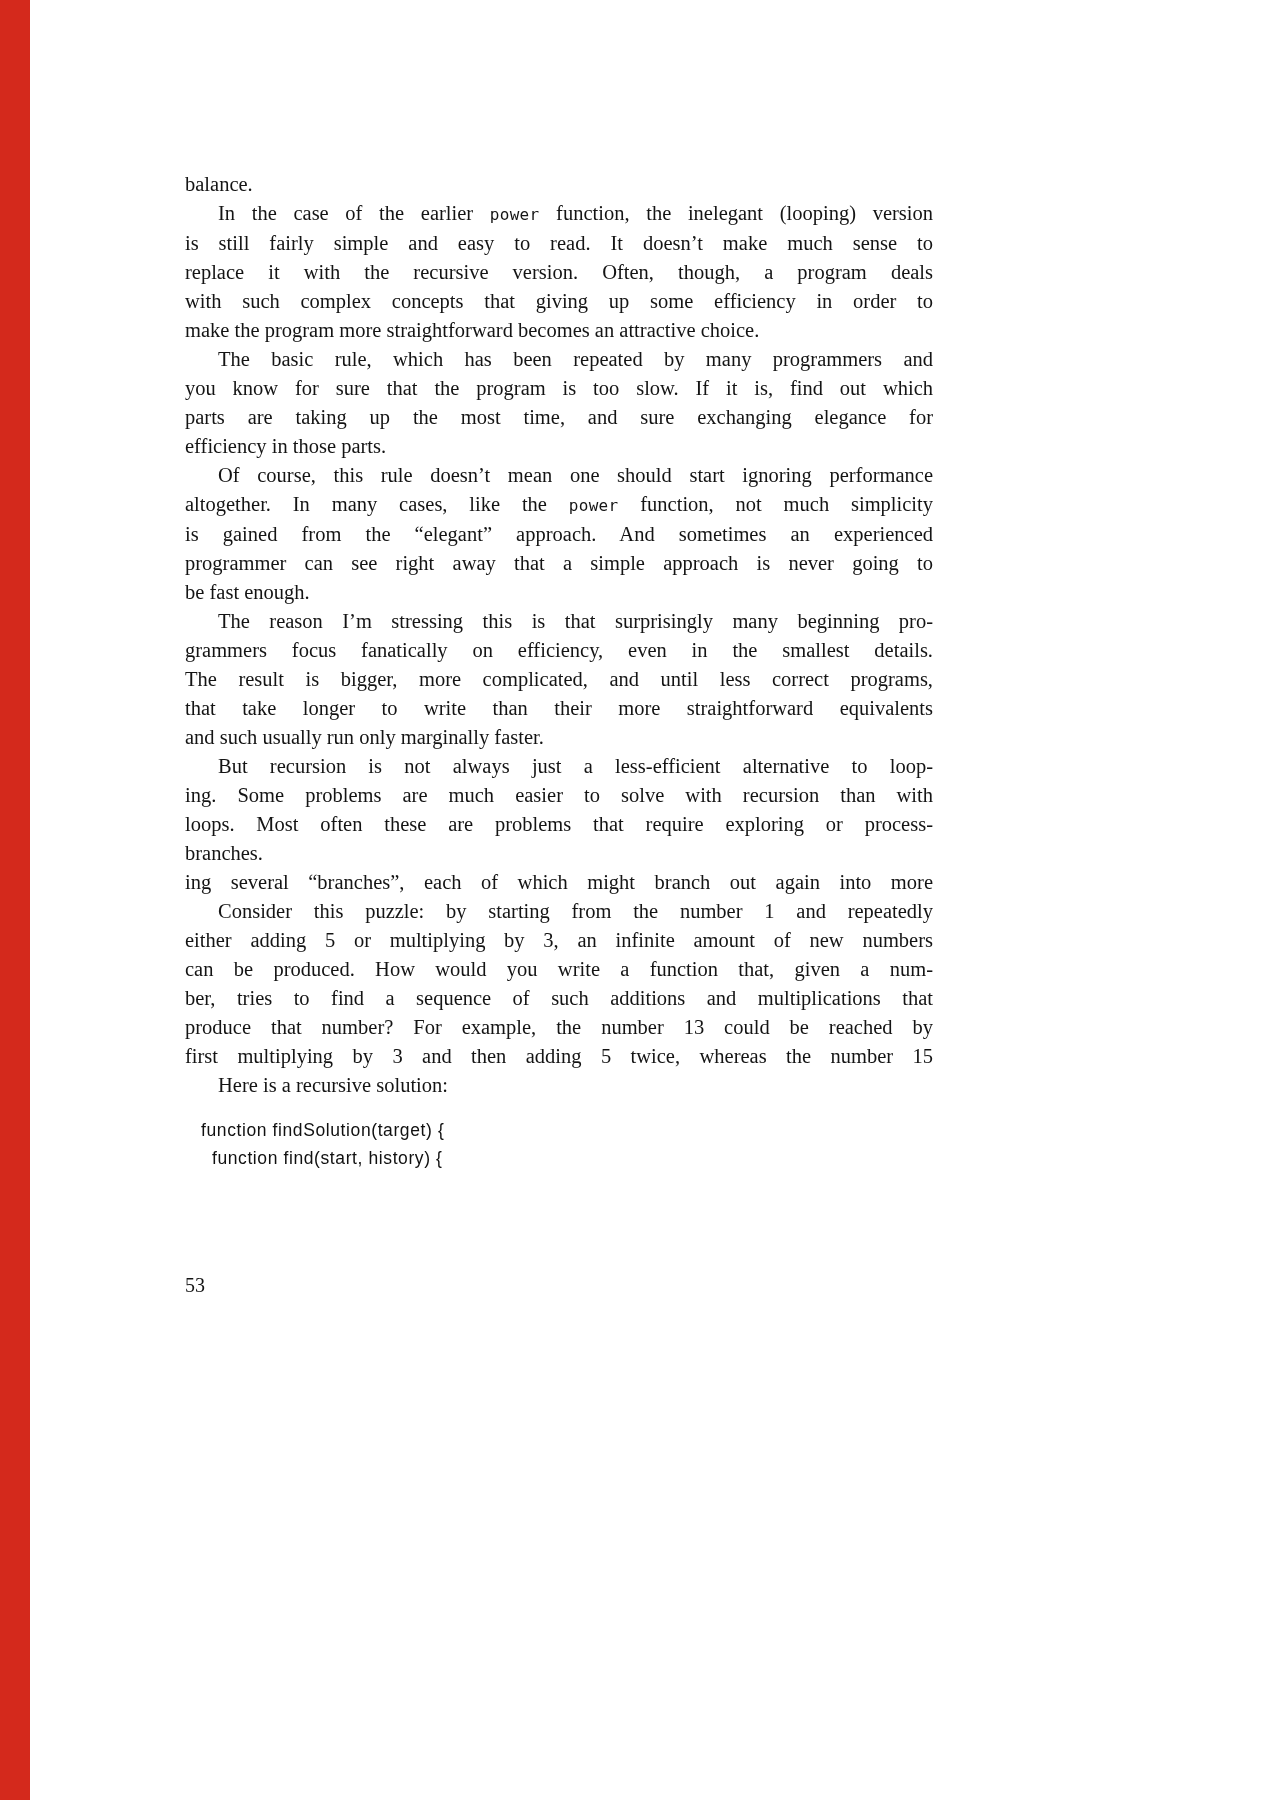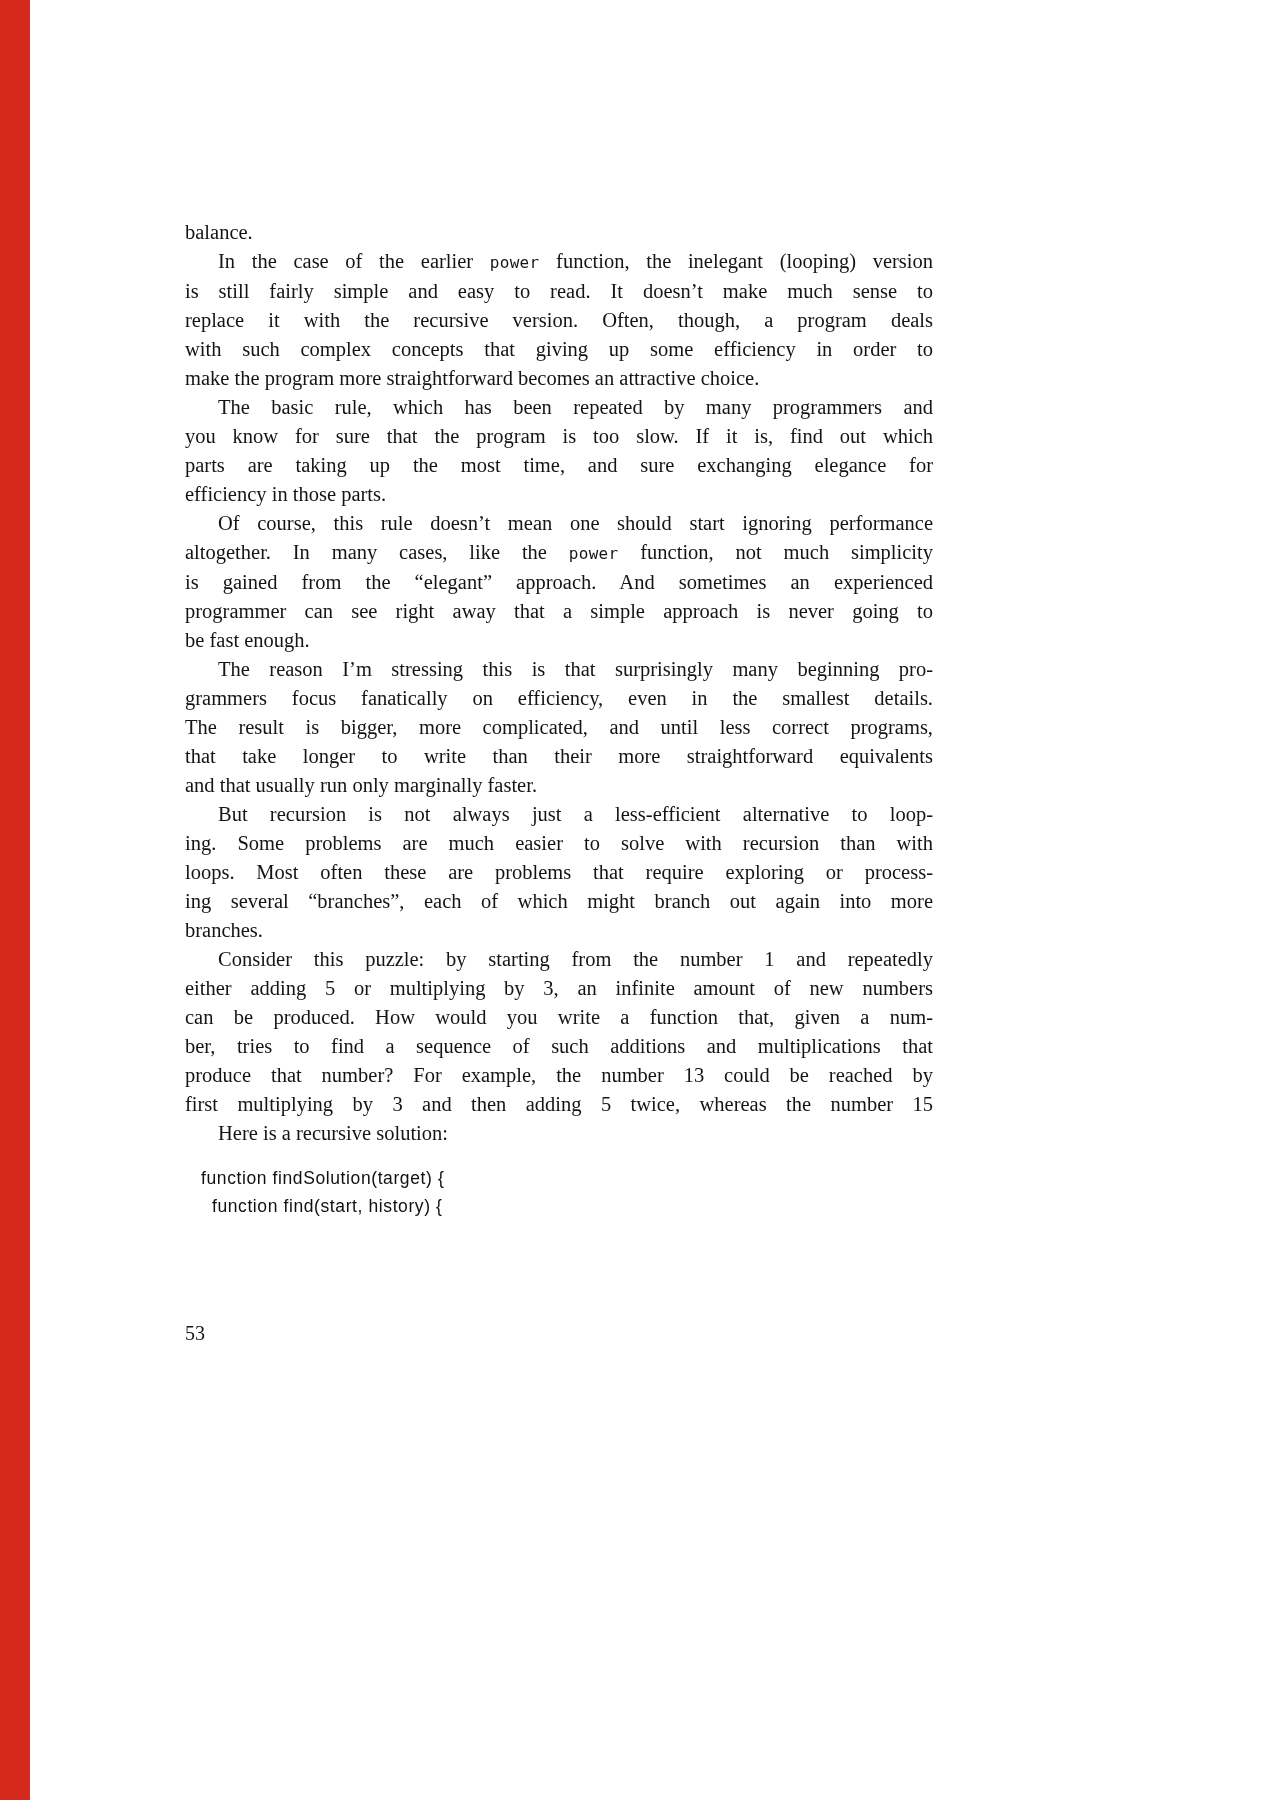--- a/index.html
+++ b/index.html
@@ -14,21 +14,20 @@
   .red-strip {
     position: absolute;
     left: 0; top: 0;
     width: 30px; height: 1800px;
   }
   .text-block {
     position: absolute;
     left: 185px;
     top: 170px;
     width: 748px;
-    margin-top: 48px;
   }
   .line {
     font-size: 20.5px;
     line-height: 29px;
     text-align: justify;
     text-align-last: justify;
     white-space: normal;
   }
   .line.last {
     text-align-last: left;
@@ -75,26 +74,26 @@
         <div class="line last">efficiency in those parts.</div>
         <div class="line indent">Of course, this rule doesn’t mean one should start ignoring performance</div>
         <div class="line">altogether. In many cases, like the <code>power</code> function, not much simplicity</div>
         <div class="line">is gained from the “elegant” approach. And sometimes an experienced</div>
         <div class="line">programmer can see right away that a simple approach is never going to</div>
         <div class="line last">be fast enough.</div>
         <div class="line indent">The reason I’m stressing this is that surprisingly many beginning pro-</div>
         <div class="line">grammers focus fanatically on efficiency, even in the smallest details.</div>
         <div class="line">The result is bigger, more complicated, and until less correct programs,</div>
         <div class="line">that take longer to write than their more straightforward equivalents</div>
-        <div class="line last">and that usually run only marginally faster.</div>
+        <div class="line last">and such usually run only marginally faster.</div>
         <div class="line indent">But recursion is not always just a less-efficient alternative to loop-</div>
         <div class="line">ing. Some problems are much easier to solve with recursion than with</div>
         <div class="line">loops. Most often these are problems that require exploring or process-</div>
+        <div class="line last">branches.</div>
         <div class="line">ing several “branches”, each of which might branch out again into more</div>
-        <div class="line last">branches.</div>
         <div class="line indent">Consider this puzzle: by starting from the number 1 and repeatedly</div>
         <div class="line">either adding 5 or multiplying by 3, an infinite amount of new numbers</div>
         <div class="line">can be produced. How would you write a function that, given a num-</div>
         <div class="line">ber, tries to find a sequence of such additions and multiplications that</div>
         <div class="line">produce that number? For example, the number 13 could be reached by</div>
         <div class="line">first multiplying by 3 and then adding 5 twice, whereas the number 15</div>
         <div class="line last indent">Here is a recursive solution:</div>
       </div>
     <pre id="code-block" class="code-block">function findSolution(target) {
   function find(start, history) {</pre>

